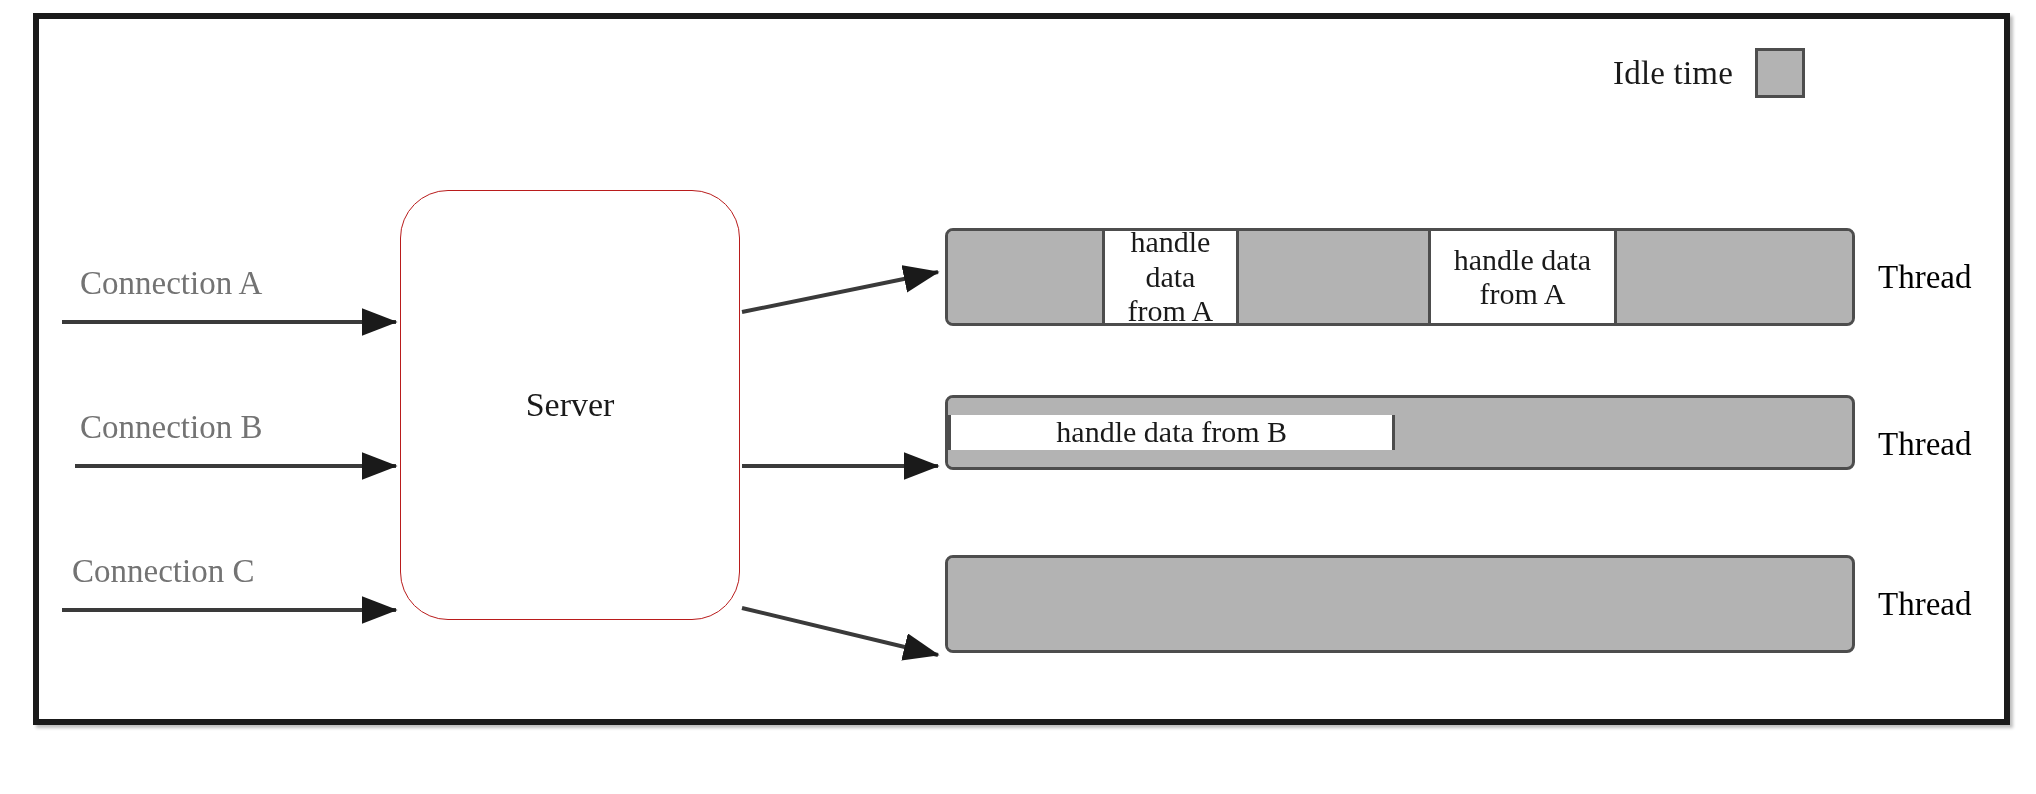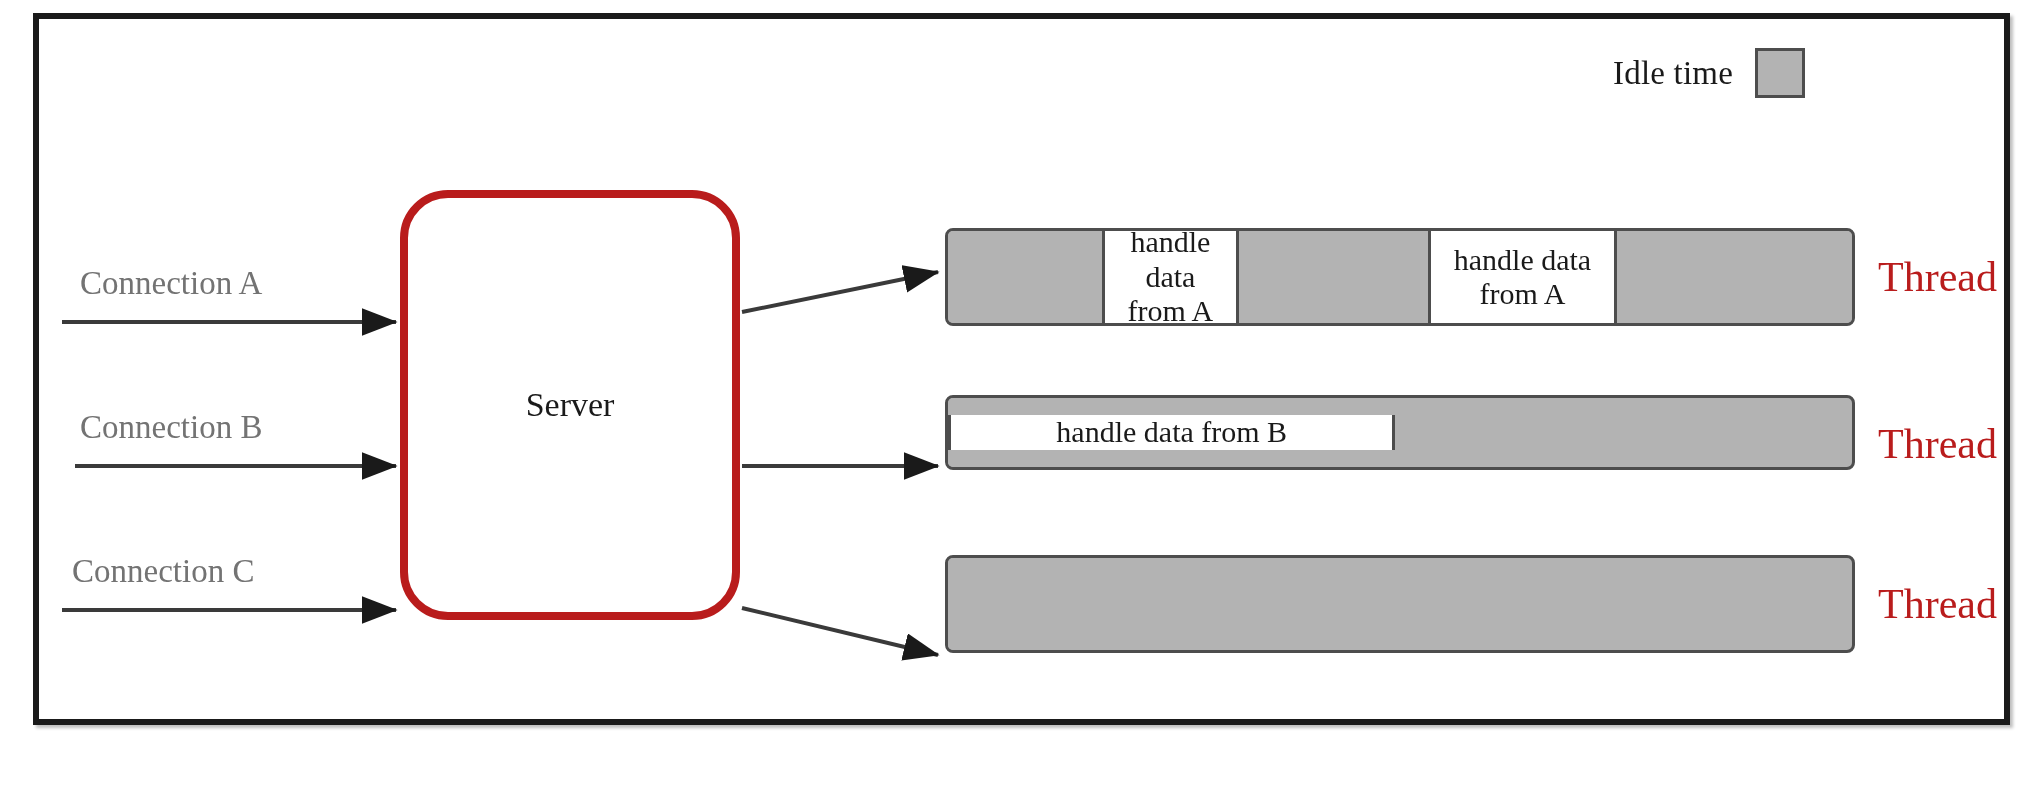--- a/index.html
+++ b/index.html
@@ -61,21 +61,21 @@
     box-sizing: border-box;
   }
 
   
   #server-box {
     position: absolute;
     left: 400px;
     top: 190px;
     width: 340px;
     height: 430px;
-    border: 8px solid #b91c1c;
+    border: 1px solid #b91c1c;
     border-radius: 48px;
     box-sizing: border-box;
     background: #ffffff;
     display: flex;
     align-items: center;
     justify-content: center;
   }
   #server-label {
     font-size: 34px;
     color: #1a1a1a;
@@ -118,22 +118,22 @@
   }
   .seg.work {
     background: #ffffff;
     border-left: 3px solid #4d4d4d;
     border-right: 3px solid #4d4d4d;
   }
 
   .thread-name {
     position: absolute;
     left: 1878px;
-    font-size: 42px;
-    color: #b91c1c;
+    font-size: 33px;
+    color: #000000;
     white-space: nowrap;
   }
 </style>
 </head>
 <body>
 
 <div id="stage">
 
   <div id="frame"></div>
 

